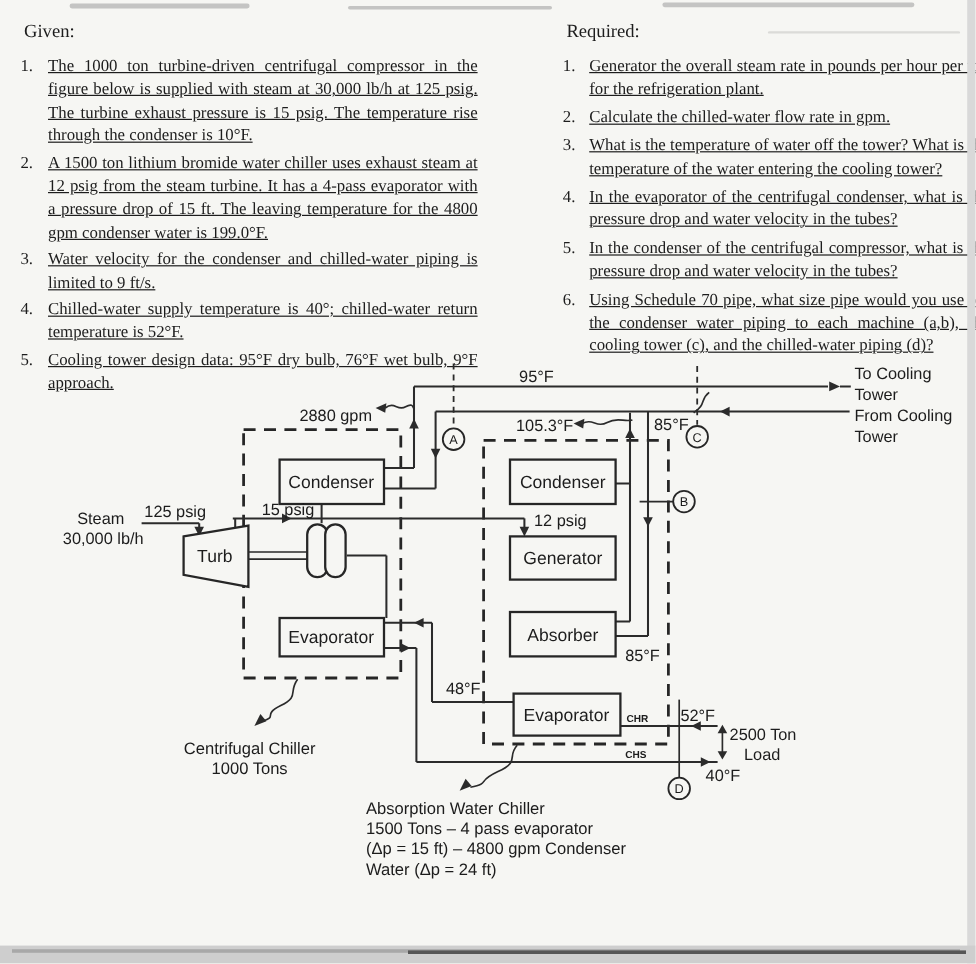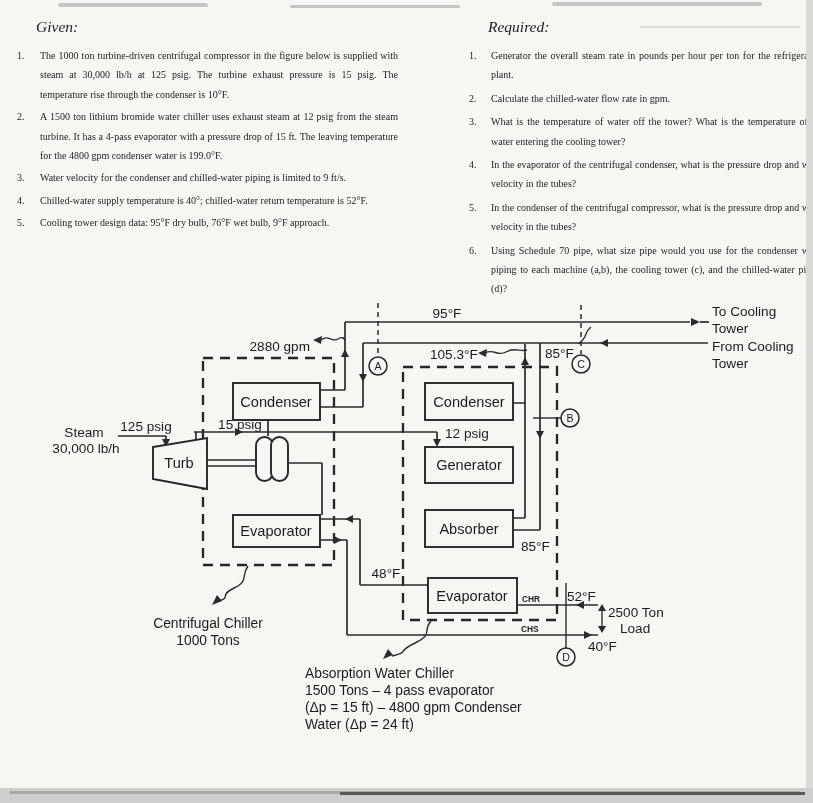--- a/index.html
+++ b/index.html
@@ -1,24 +1,24 @@
 <!DOCTYPE html>
 <html><head>
 <meta charset="utf-8">
 <style>
   html,body{margin:0;padding:0;}
   body{width:813px;height:803px;position:relative;background:#f6f6f3;overflow:hidden;
        font-family:"Liberation Serif", serif;color:#1d1d1d;}
   .col{position:absolute;top:18px;}
   #given-col{left:16px;width:382px;}
   #required-col{left:468px;width:356px;}
-  .section-title{font-style:italic;font-size:15.5px;margin:0 0 10px 20px;}
+  .section-title{font-size:15.5px;margin:0 0 10px 4px;}
   ol.problem-list{list-style:none;margin:0;padding:0;counter-reset:item;}
   ol.problem-list li{counter-increment:item;position:relative;padding-left:24px;
-       font-size:10px;line-height:19.4px;text-align:justify;margin-bottom:3px;}
+       font-size:14px;line-height:19.4px;text-align:justify;margin-bottom:3px;text-decoration:underline;}
   #required-col ol.problem-list li{margin-bottom:4px;padding-left:23px;}
   ol.problem-list li::before{content:counter(item) ".";position:absolute;left:1px;top:0;}
   svg{position:absolute;left:0;top:0;}
   svg text{font-family:"Liberation Sans", sans-serif;fill:#1c1c1c;}
   .flb{font-size:13.6px;}
   .box-label{font-size:14.6px;text-anchor:middle;}
   .tiny{font-size:8.4px;font-weight:bold;}
   .cl{font-size:10.6px;text-anchor:middle;}
   .cap{font-size:13.8px;}
   .capc{font-size:13.8px;text-anchor:middle;}

